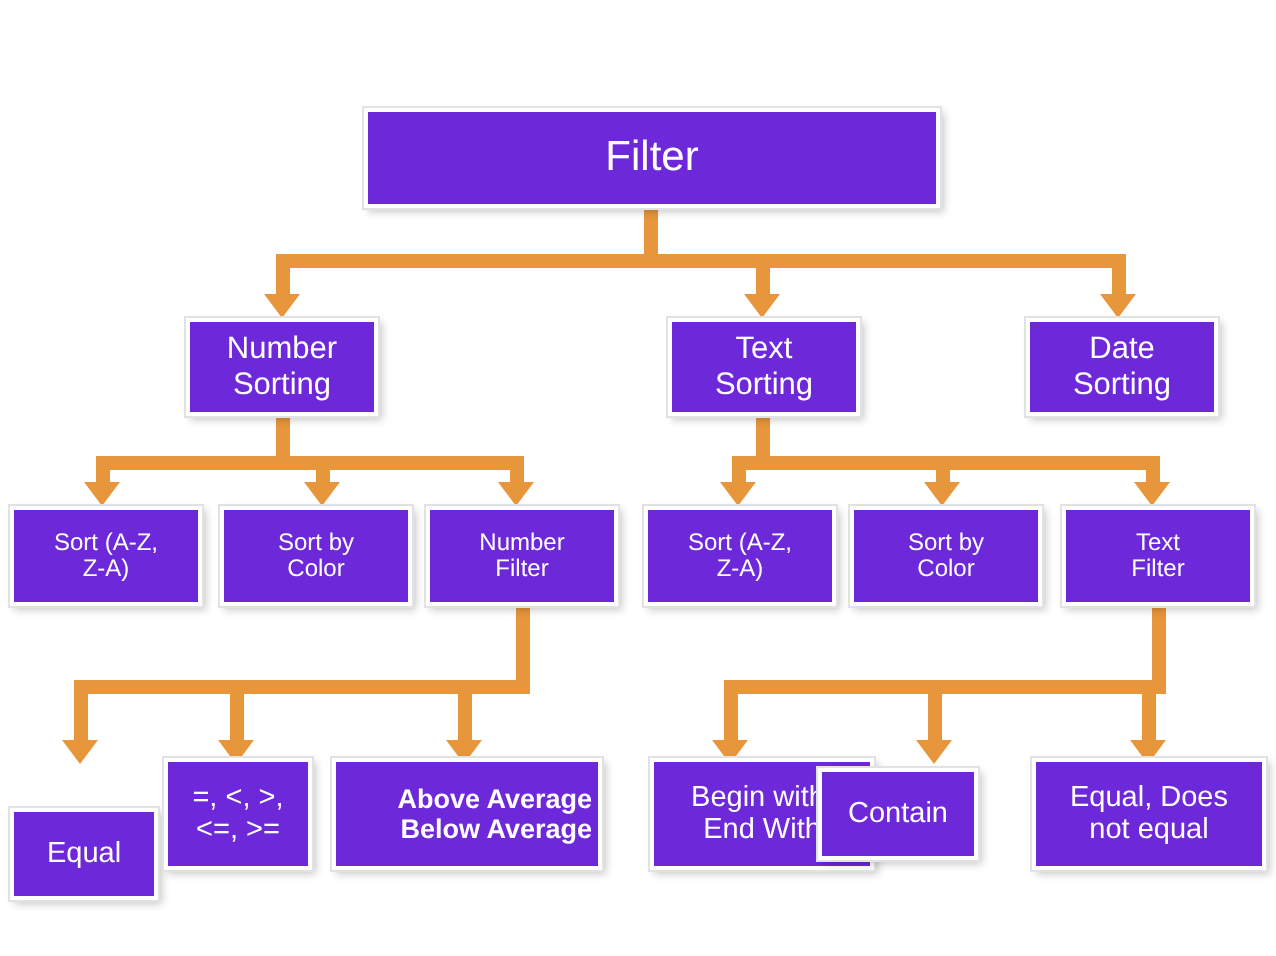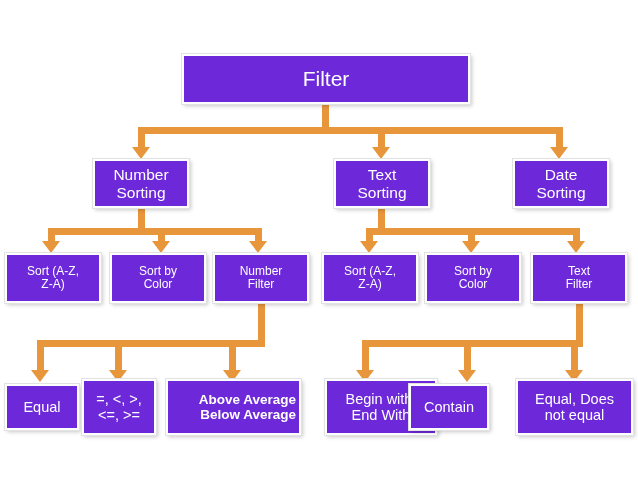--- a/index.html
+++ b/index.html
@@ -141,21 +141,21 @@
   <div class="node lvl3" style="left:322px; top:253px; width:96px; height:50px;">
     <span class="label">Sort (A-Z,<br>Z-A)</span>
   </div>
   <div class="node lvl3" style="left:425px; top:253px; width:96px; height:50px;">
     <span class="label">Sort by<br>Color</span>
   </div>
   <div class="node lvl3" style="left:531px; top:253px; width:96px; height:50px;">
     <span class="label">Text<br>Filter</span>
   </div>
 
-  <div class="node lvl4" style="left:5px; top:384px; width:74px; height:46px;">
+  <div class="node lvl4" style="left:5px; top:404px; width:74px; height:46px;">
     <span class="label">Equal</span>
   </div>
   <div class="node lvl4" style="left:82px; top:379px; width:74px; height:56px;">
     <span class="label">=, &lt;, &gt;,<br>&lt;=, &gt;=</span>
   </div>
   <div class="node lvl4 bold" style="left:166px; top:379px; width:135px; height:56px;">
     <span class="label">Above Average<br>Below Average</span>
   </div>
 
   <div class="node lvl4" style="left:325px; top:379px; width:112px; height:56px;">

